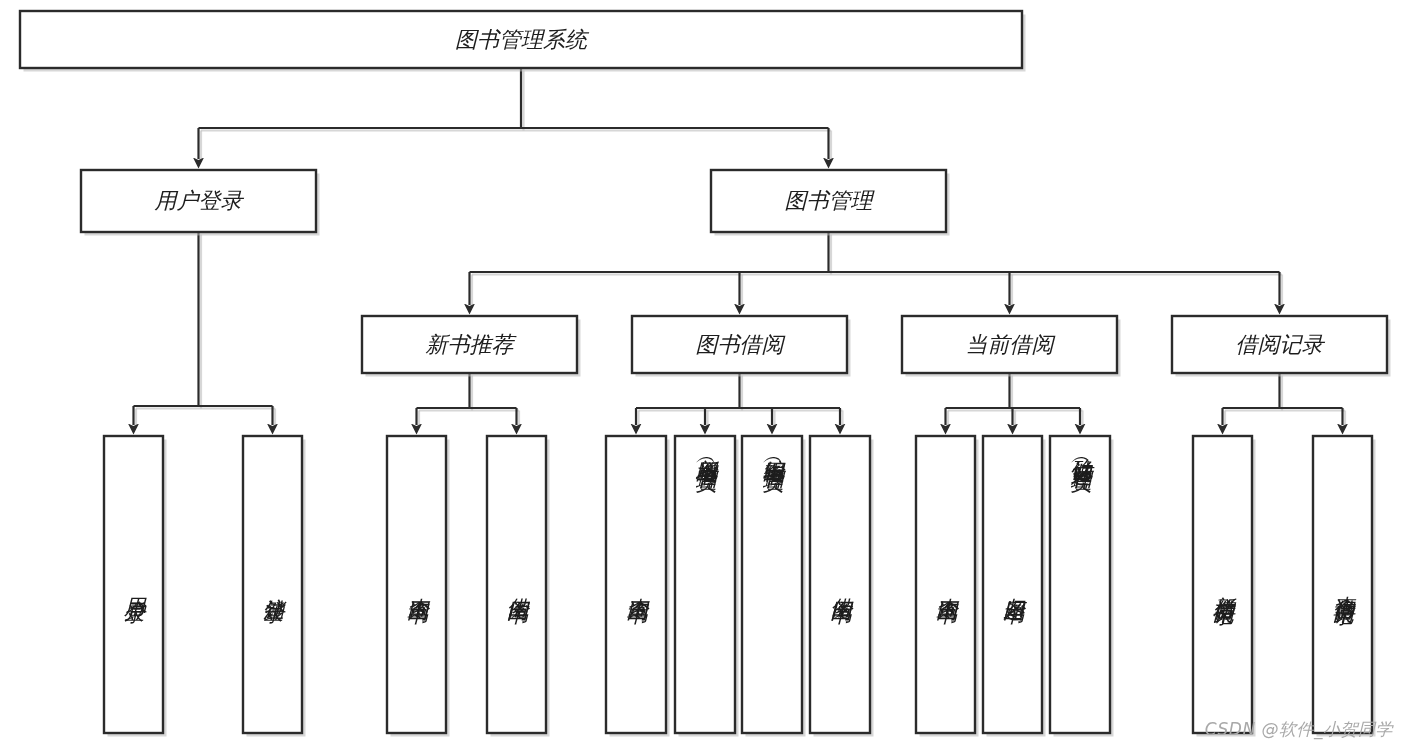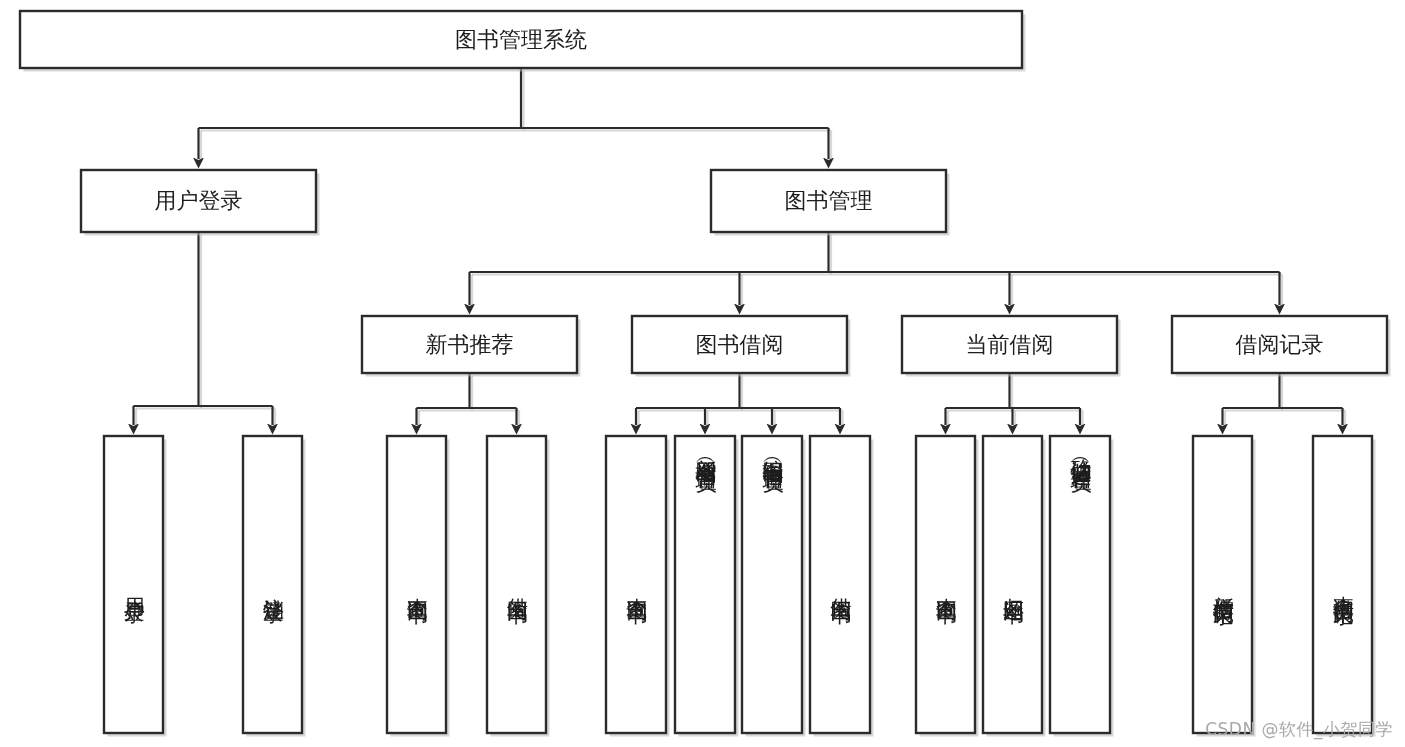--- a/index.html
+++ b/index.html
@@ -2,21 +2,21 @@
 <html><head>
 <meta charset="utf-8">
 <style>
   html,body{margin:0;padding:0;background:#ffffff;}
   body{
     width:1405px;height:747px;
     font-family:"DejaVu Sans","Liberation Sans",sans-serif;
     overflow:hidden;
     position:relative;
   }
-  #diagram-root{position:relative;width:1405px;height:747px;}
+  #diagram-root{position:relative;width:1405px;height:747px;font-style:italic;}
   svg#flow{position:absolute;left:0;top:0;width:1405px;height:747px;display:block;}
   .node-rect{fill:#ffffff;stroke:#2b2b2b;stroke-width:2.4;}
   .node-shadow{fill:#b8b8b8;opacity:.55;}
   .edge{stroke:#2b2b2b;stroke-width:2.2;fill:none;stroke-linecap:butt;}
   .edge-shadow{stroke:#bdbdbd;stroke-width:2.2;fill:none;opacity:.6;}
   .arrow-head{fill:#2b2b2b;}
   .h-label{
     font-size:22px;fill:#1d1d1d;text-anchor:middle;
     dominant-baseline:middle;
     font-family:"DejaVu Sans","Liberation Sans",sans-serif;

